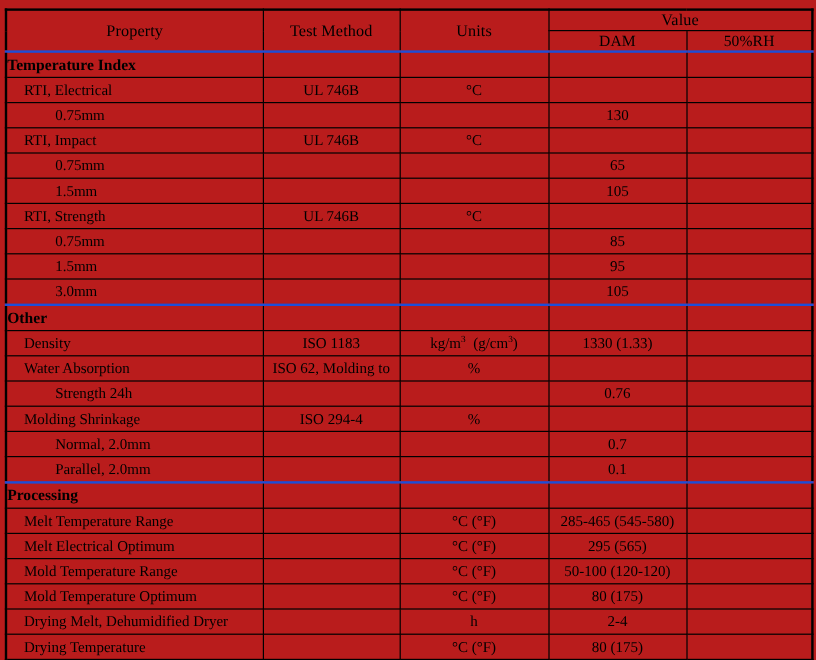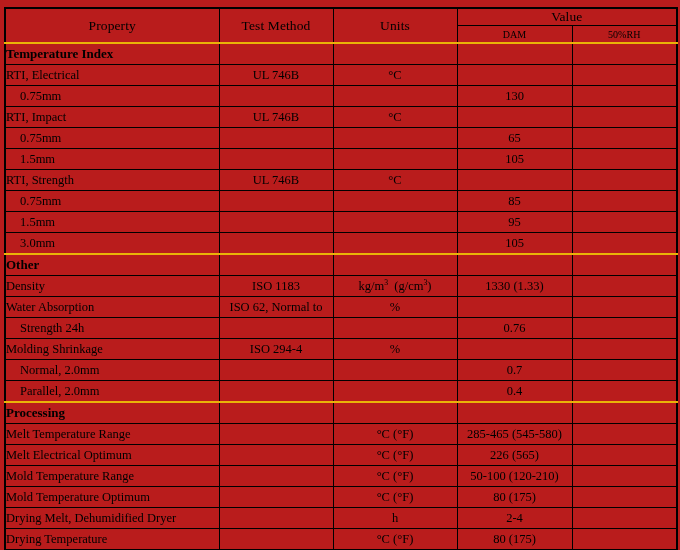--- a/index.html
+++ b/index.html
@@ -51,43 +51,43 @@
 
   
   th.hcell {
     font-weight: bold;
     font-size: 13.5px;
     text-align: center;
     letter-spacing: 0.1px;
   }
   th.hcell-prop   { height: 33px; }
   th.hcell-value  { height: 16px; }
-  th.hcell-sub    { height: 16px; font-size: 10px; margin-top: 48px; }
+  th.hcell-sub    { height: 16px; font-size: 13px; margin-top: 48px; }
 
   
   tr.datarow td { height: 20px; }
 
   td.c-prop {
     text-align: left;
     padding-left: 6px;
   }
   td.c-method, td.c-units, td.c-dam, td.c-rh {
     text-align: center;
   }
 
   .section-title {
     font-weight: bold;
     font-size: 13px;
   }
-  .indent1 { padding-left: 0; }
-  .indent2 { padding-left: 14px; }
+  .indent1 { padding-left: 14px; }
+  .indent2 { padding-left: 14px; margin-left: 26px; }
 
   
   tr.section-start > td {
-    border-top: 2px solid #eab308;
+    border-top: 2px solid #1d4ed8;
   }
 
   sup {
     font-size: 0.62em;
     vertical-align: super;
     line-height: 0;
   }
 
   .nowrap { white-space: nowrap; margin-top: 16px; }
 </style>
@@ -197,21 +197,21 @@
           </tr>
           <tr class="datarow">
             <td class="c-prop"><span class="indent1">Density</span></td>
             <td class="c-method">ISO 1183</td>
             <td class="c-units nowrap">kg/m<sup>3</sup>&nbsp; (g/cm<sup>3</sup>)</td>
             <td class="c-dam nowrap">1330  (1.33)</td>
             <td class="c-rh"></td>
           </tr>
           <tr class="datarow">
             <td class="c-prop"><span class="indent1">Water Absorption</span></td>
-            <td class="c-method">ISO 62, Normal to</td>
+            <td class="c-method">ISO 62, Molding to</td>
             <td class="c-units">%</td>
             <td class="c-dam nowrap"></td>
             <td class="c-rh"></td>
           </tr>
           <tr class="datarow">
             <td class="c-prop"><span class="indent2">Strength 24h</span></td>
             <td class="c-method"></td>
             <td class="c-units"></td>
             <td class="c-dam nowrap">0.76</td>
             <td class="c-rh"></td>
@@ -227,49 +227,49 @@
             <td class="c-prop"><span class="indent2">Normal, 2.0mm</span></td>
             <td class="c-method"></td>
             <td class="c-units"></td>
             <td class="c-dam nowrap">0.7</td>
             <td class="c-rh"></td>
           </tr>
           <tr class="datarow">
             <td class="c-prop"><span class="indent2">Parallel, 2.0mm</span></td>
             <td class="c-method"></td>
             <td class="c-units"></td>
-            <td class="c-dam nowrap">0.4</td>
+            <td class="c-dam nowrap">0.1</td>
             <td class="c-rh"></td>
           </tr>
           <tr class="datarow section-start">
             <td class="c-prop"><span class="section-title">Processing</span></td>
             <td class="c-method"></td>
             <td class="c-units"></td>
             <td class="c-dam"></td>
             <td class="c-rh"></td>
           </tr>
           <tr class="datarow">
             <td class="c-prop"><span class="indent1">Melt Temperature Range</span></td>
             <td class="c-method"></td>
             <td class="c-units">°C  (°F)</td>
             <td class="c-dam nowrap">285-465  (545-580)</td>
             <td class="c-rh"></td>
           </tr>
           <tr class="datarow">
             <td class="c-prop"><span class="indent1">Melt Electrical Optimum</span></td>
             <td class="c-method"></td>
             <td class="c-units">°C  (°F)</td>
-            <td class="c-dam nowrap">226  (565)</td>
+            <td class="c-dam nowrap">295  (565)</td>
             <td class="c-rh"></td>
           </tr>
           <tr class="datarow">
             <td class="c-prop"><span class="indent1">Mold Temperature Range</span></td>
             <td class="c-method"></td>
             <td class="c-units">°C  (°F)</td>
-            <td class="c-dam nowrap">50-100  (120-210)</td>
+            <td class="c-dam nowrap">50-100  (120-120)</td>
             <td class="c-rh"></td>
           </tr>
           <tr class="datarow">
             <td class="c-prop"><span class="indent1">Mold Temperature Optimum</span></td>
             <td class="c-method"></td>
             <td class="c-units">°C  (°F)</td>
             <td class="c-dam nowrap">80  (175)</td>
             <td class="c-rh"></td>
           </tr>
           <tr class="datarow">

